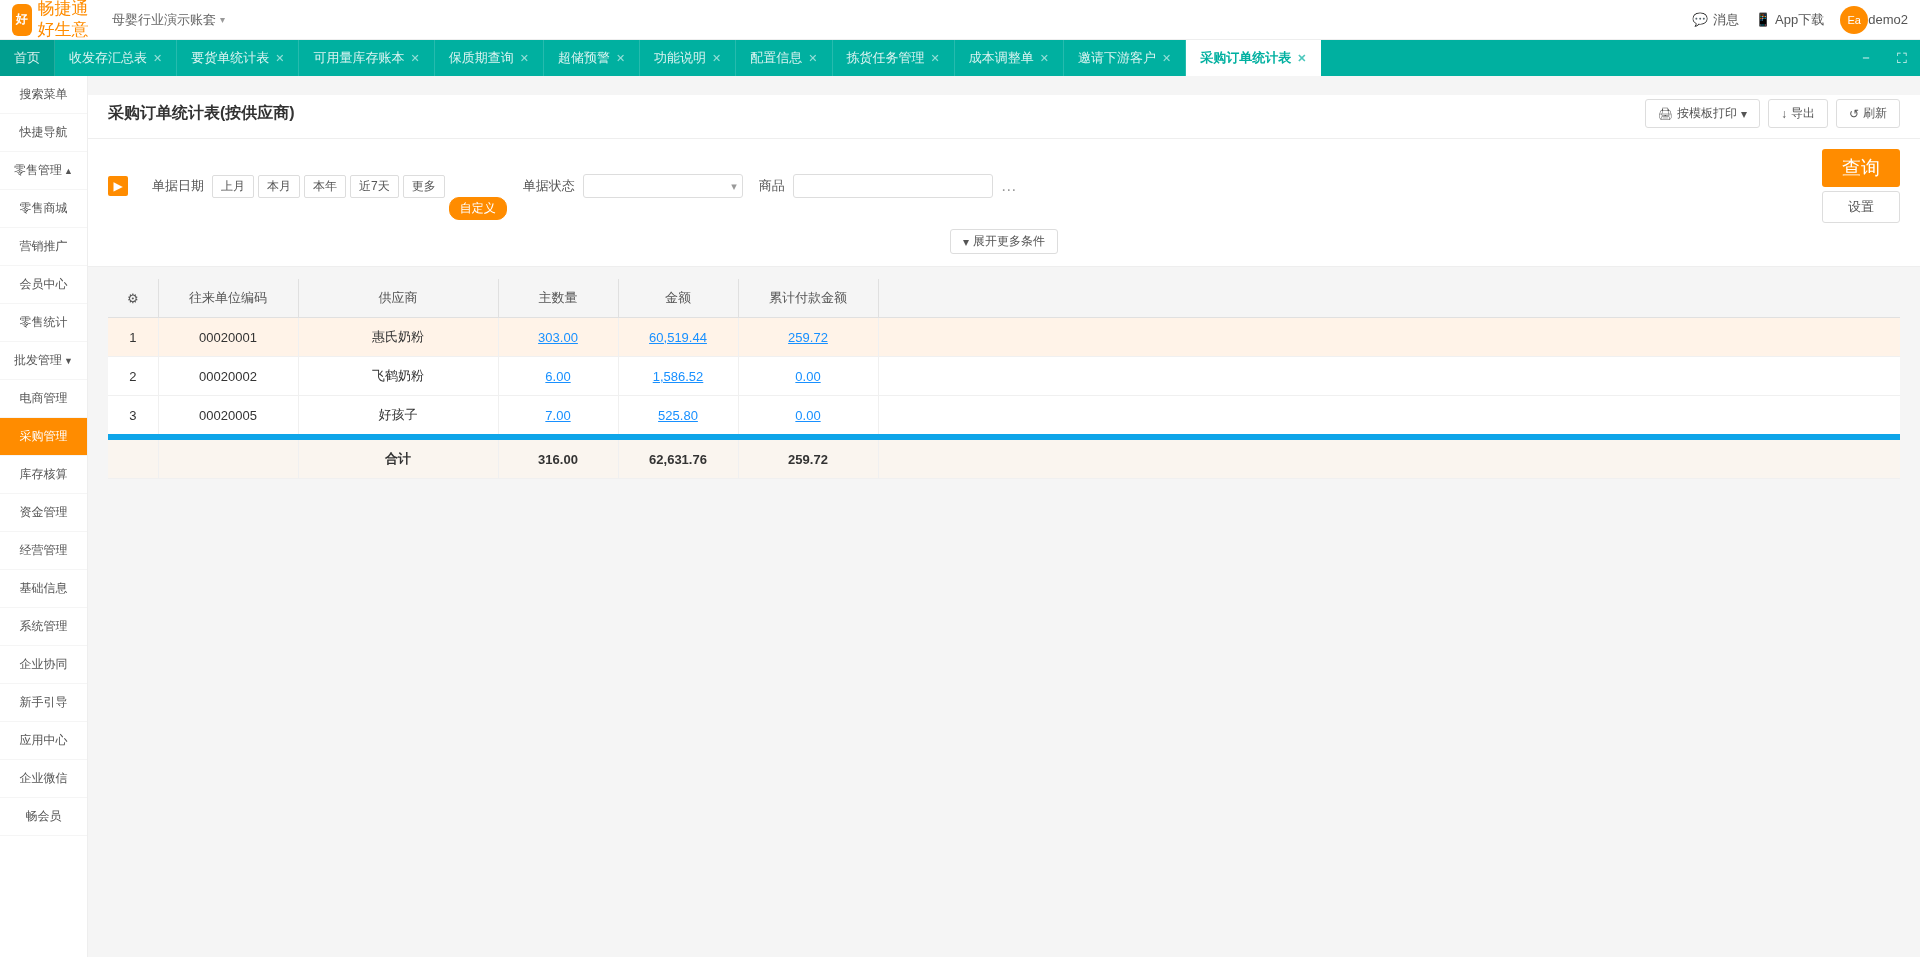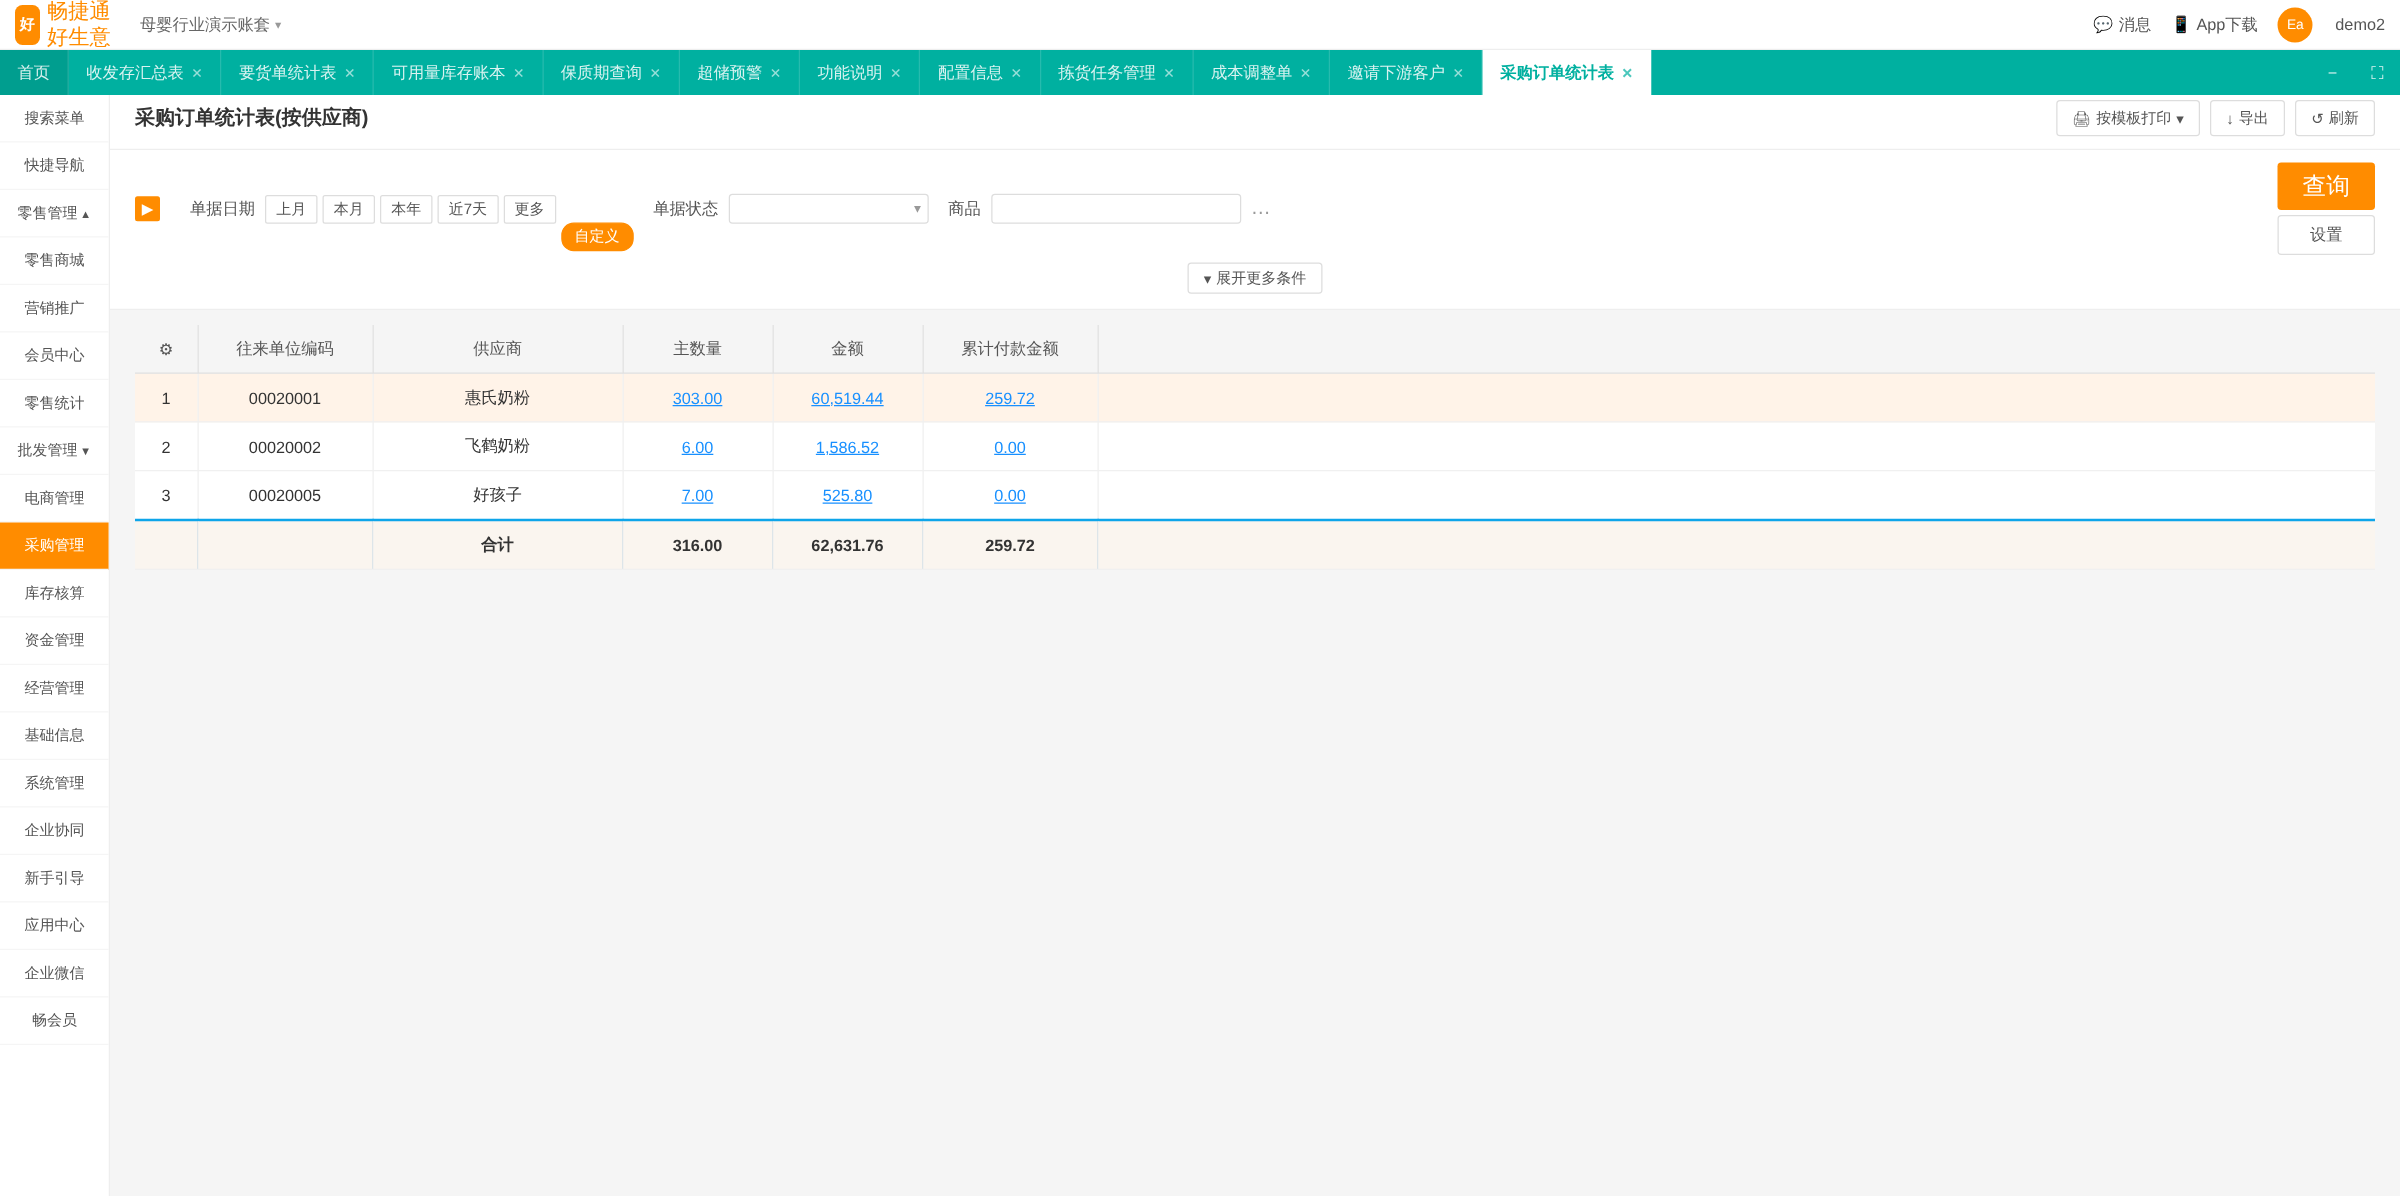--- a/index.html
+++ b/index.html
@@ -30,21 +30,21 @@
     
     .main-layout { display: flex; height: calc(957px - 40px - 36px); }
     .sidebar { width: 88px; background: #fff; border-right: 1px solid #eee; display: flex; flex-direction: column; overflow-y: auto; flex-shrink: 0; }
     .sidebar-item { padding: 10px 4px; text-align: center; cursor: pointer; color: #555; font-size: 12px; border-bottom: 1px solid #f5f5f5; }
     .sidebar-item.active { background: #ff8c00; color: #fff; }
     .sidebar-item.has-arrow { display: flex; align-items: center; justify-content: center; gap: 2px; }
     .sidebar-arrow { font-size: 9px; }
 
     
     .content { flex: 1; background: #f5f5f5; overflow: hidden; display: flex; flex-direction: column; }
-    .page-header { background: #fff; padding: 4px 20px 10px; border-bottom: 1px solid #eee; display: flex; align-items: center; justify-content: space-between; }
+    .page-header { background: #fff; padding: 4px 20px 10px; border-bottom: 1px solid #eee; display: flex; align-items: center; justify-content: space-between; margin-top: 19px; }
     .page-title { font-size: 16px; font-weight: bold; color: #333; }
     .header-actions { display: flex; align-items: center; gap: 8px; }
     .print-btn { display: flex; align-items: center; gap: 4px; padding: 5px 12px; border: 1px solid #ddd; border-radius: 3px; background: #fff; cursor: pointer; font-size: 12px; color: #555; }
     .export-btn { display: flex; align-items: center; gap: 4px; padding: 5px 12px; border: 1px solid #ddd; border-radius: 3px; background: #fff; cursor: pointer; font-size: 12px; color: #555; }
     .refresh-btn { display: flex; align-items: center; gap: 4px; padding: 5px 12px; border: 1px solid #ddd; border-radius: 3px; background: #fff; cursor: pointer; font-size: 12px; color: #555; }
 
     
     .filter-area { background: #fff; padding: 10px 20px; border-bottom: 1px solid #eee; }
     .filter-row { display: flex; align-items: center; gap: 16px; flex-wrap: wrap; }
     .filter-item { display: flex; align-items: center; gap: 8px; }
@@ -75,21 +75,21 @@
     .link-num { color: #1890ff; text-decoration: underline; cursor: pointer; }
     .col-idx { width: 50px; }
     .col-code { width: 140px; }
     .col-supplier { width: 200px; }
     .col-qty { width: 120px; }
     .col-amount { width: 120px; }
     .col-paid { width: 140px; }
     .settings-icon-th { width: 40px; }
 
     
-    .table-footer { background: #0369a1; border-top: 2px solid #0ea5e9; }
+    .table-footer { background: #0369a1; border-top: 6px solid #0ea5e9; }
     .table-footer td { font-weight: bold; color: #333; background: #faf5ef; }
 
     .filter-actions-col { display: flex; flex-direction: column; gap: 4px; margin-left: auto; }
 
     .toggle-arrow { display: inline-block; width: 20px; height: 20px; background: #ff8c00; color: #fff; border-radius: 2px; text-align: center; line-height: 20px; font-size: 12px; cursor: pointer; margin-right: 8px; flex-shrink: 0; }
   </style>
 </head>
 <body>
 
 <div class="top-bar">
@@ -103,21 +103,21 @@
   </div>
   <div class="top-right">
     <div class="msg-btn">
       <span>💬</span>
       <span>消息</span>
     </div>
     <div class="app-btn">
       <span>📱</span>
       <span>App下载</span>
     </div>
-    <div style="display:flex;align-items:center;gap:18px;cursor:pointer;">
+    <div style="display:flex;align-items:center;gap:0;cursor:pointer;">
       <div class="user-avatar">Ea</div>
       <span class="user-name">demo2</span>
     </div>
   </div>
 </div>
 
 <div class="nav-tabs">
   <div class="nav-tab home">首页</div>
   <div class="nav-tab">收发存汇总表 <span class="close-x">✕</span></div>
   <div class="nav-tab">要货单统计表 <span class="close-x">✕</span></div>

